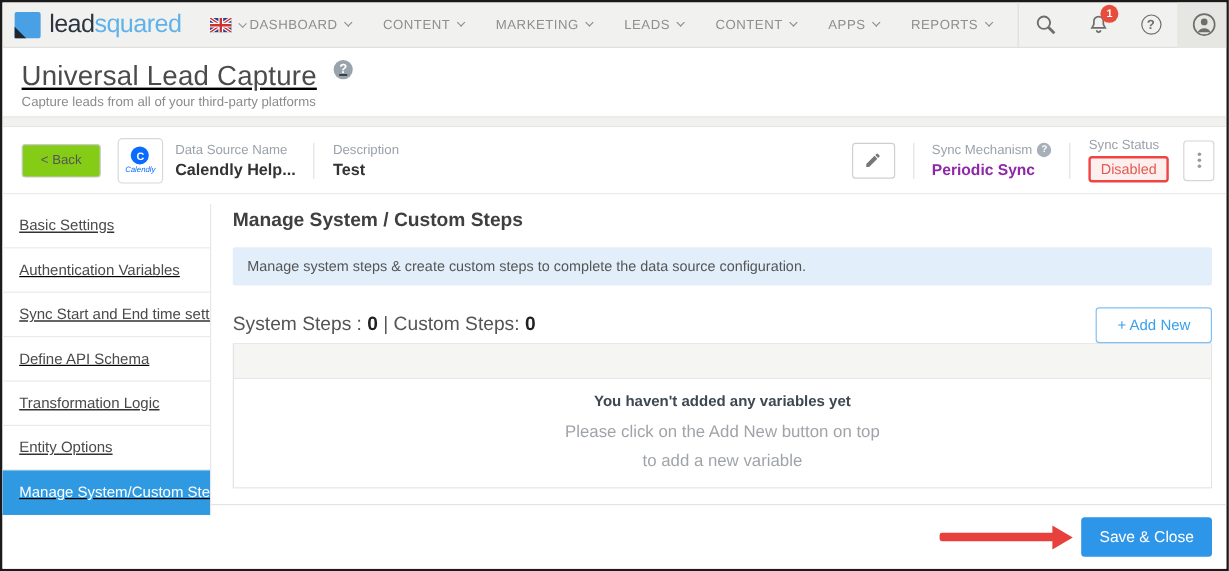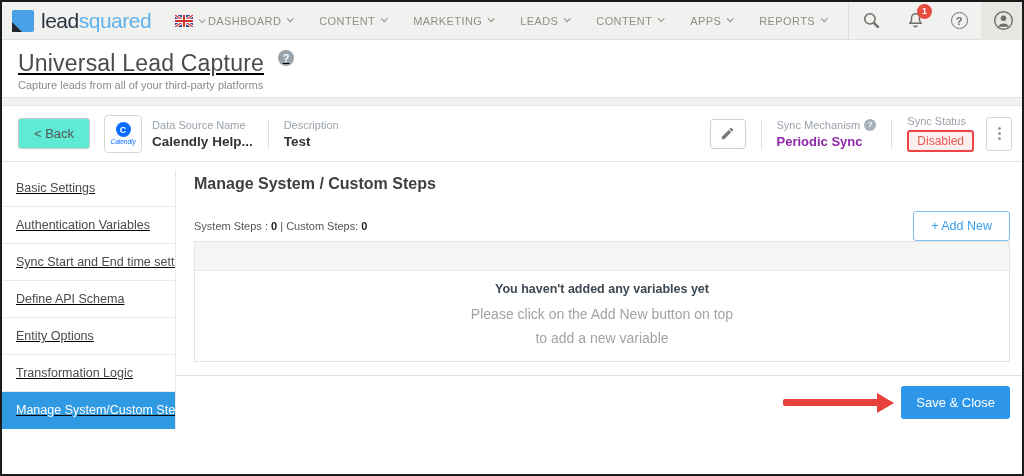--- a/index.html
+++ b/index.html
@@ -27,21 +27,21 @@
   
   .page-header { padding:10px 16px 6px; background:#fff; }
   .title-row { display:flex; align-items:flex-start; gap:14px;text-decoration:underline; }
   .page-title { font-size:23px; font-weight:400; color:#4b4b4b; letter-spacing:0.2px; }
   .q-badge { width:16px; height:16px; border-radius:50%; background:#98a3ab; color:#fff; font-size:11px; font-weight:bold; display:flex; align-items:center; justify-content:center; }
   .subtitle { font-size:11px; color:#8b8b8b; margin-top:2px; }
   .gray-strip { height:9px; background:#f1f1ef; border-top:1px solid #e5e5e2; border-bottom:1px solid #e5e5e2; }
 
   
   .source-bar { height:56px; display:flex; align-items:center; padding:0 10px; background:#fff; border-bottom:1px solid #e5e5e2; }
-  .back-btn { border:1px solid #c9c9c9; border-radius:3px; background:#5eead4; color:#555; font-size:13px; padding:7px 15px; margin:0 14px 0 6px; cursor:pointer; font-family:inherit; }
+  .back-btn { border:1px solid #c9c9c9; border-radius:3px; background:#84cc16; color:#555; font-size:11px; padding:7px 15px; margin:0 14px 0 6px; cursor:pointer; font-family:inherit; }
   .cal-box { width:38px; height:38px; border:1px solid #d8d8d8; border-radius:4px; display:flex; flex-direction:column; align-items:center; justify-content:center; margin-right:10px; background:#fff; }
   .cal-circle { width:15px; height:15px; border-radius:50%; background:#0a6cff; color:#fff; font-size:9px; font-weight:bold; display:flex; align-items:center; justify-content:center; }
   .cal-text { font-size:6.5px; color:#0a6cff; margin-top:1px; font-style:italic; }
   .field-label { font-size:11px; color:#9aa2aa; margin-bottom:3px; display:flex; align-items:center; gap:4px; }
   .field-value { font-size:13.5px; font-weight:bold; color:#333; }
   .vsep { width:1px; height:30px; background:#e2e2e2; margin:0 15px; }
   .spacer { flex:1; }
   .edit-box { width:36px; height:30px; border:1px solid #cfcfcf; border-radius:3px; display:flex; align-items:center; justify-content:center; background:#fff; cursor:pointer; }
   .mini-q { width:12px; height:12px; border-radius:50%; background:#a7b0b8; color:#fff; font-size:8px; font-weight:bold; display:inline-flex; align-items:center; justify-content:center; }
   .purple-val { color:#8f27a8; font-weight:bold; font-size:13px; }
@@ -52,21 +52,21 @@
   
   .content { display:flex; align-items:flex-start; background:#fff; }
   .sidebar { width:174px; flex-shrink:0; margin-top:8px; border-right:1px solid #e7e7e7;text-decoration:underline; }
   .side-item { height:37px; display:flex; align-items:center; padding-left:14px; font-size:12.5px; color:#4a4a4a; border-bottom:1px solid #eaeaea; cursor:pointer; white-space:nowrap; overflow:hidden; }
   .side-item.active { background:#2f9ae2; color:#fff; border-color:#2f9ae2; }
 
   .main { flex:1; padding:13px 12px 0 18px; min-width:0; }
   .main-heading { font-size:16px; font-weight:bold; color:#3f3f3f; margin-bottom:13px; }
   .info-bar { background:#e2effa; color:#555; font-size:12px; padding:9px 12px; border-radius:2px; }
   .summary-row { display:flex; align-items:center; justify-content:space-between; margin-top:18px; }
-  .summary-text { font-size:11px; color:#555; }
+  .summary-text { font-size:16px; color:#555; }
   .summary-text b { color:#222; }
   .add-new { border:1px solid #7fc1f2; color:#3aa0ec; background:#fff; font-size:12.5px; padding:7px 17px; border-radius:3px; cursor:pointer; font-family:inherit; }
   .table-card { border:1px solid #e3e3e3; }
   .thead { display:flex; background:#f5f5f4; border-bottom:1px solid #e6e6e6; height:29px; align-items:center; font-size:12px; font-weight:bold; color:#4f4f4f; }
   .th { padding:0 12px; white-space:nowrap; overflow:hidden; }
   .th:nth-child(1) { width:178px; border-right:1px solid #d4d4d4; }
   .th:nth-child(2) { width:110px; border-right:1px solid #d4d4d4; }
   .th:nth-child(3) { flex:1; }
   .th:nth-child(4) { width:94px; border-right:1px solid #d4d4d4; padding:0 2px; }
   .th:nth-child(5) { width:66px; text-align:center; padding:0 4px; }
@@ -220,32 +220,33 @@
         <div class="side-item">
           <span>Authentication Variables</span>
         </div>
         <div class="side-item">
           <span>Sync Start and End time setti...</span>
         </div>
         <div class="side-item">
           <span>Define API Schema</span>
         </div>
         <div class="side-item">
+          <span>Transformation Logic</span>
+        </div>
+        <div class="side-item">
           <span>Entity Options</span>
-        </div>
-        <div class="side-item">
-          <span>Transformation Logic</span>
         </div>
         <div class="side-item active">
           <span>Manage System/Custom Ste...</span>
         </div>
       </div>
 
     <div class="main">
       <div class="main-heading">Manage System / Custom Steps</div>
+      <div class="info-bar">Manage system steps &amp; create custom steps to complete the data source configuration.</div>
 
       <div class="summary-row">
         <div class="summary-text">
           <span>System Steps :</span> <b>0</b>
           <span>|</span>
           <span>Custom Steps:</span> <b>0</b>
         </div>
         <button class="add-new">+ Add New</button>
       </div>
 

